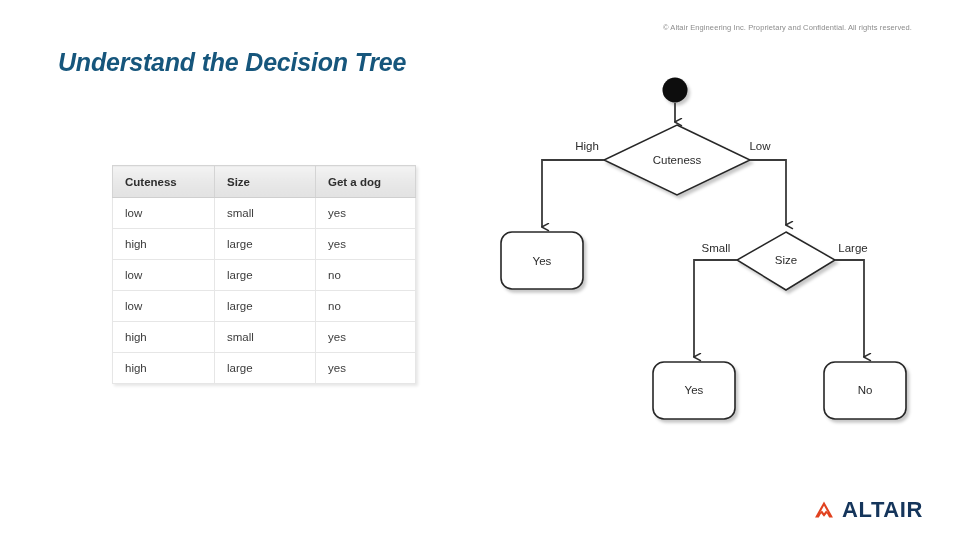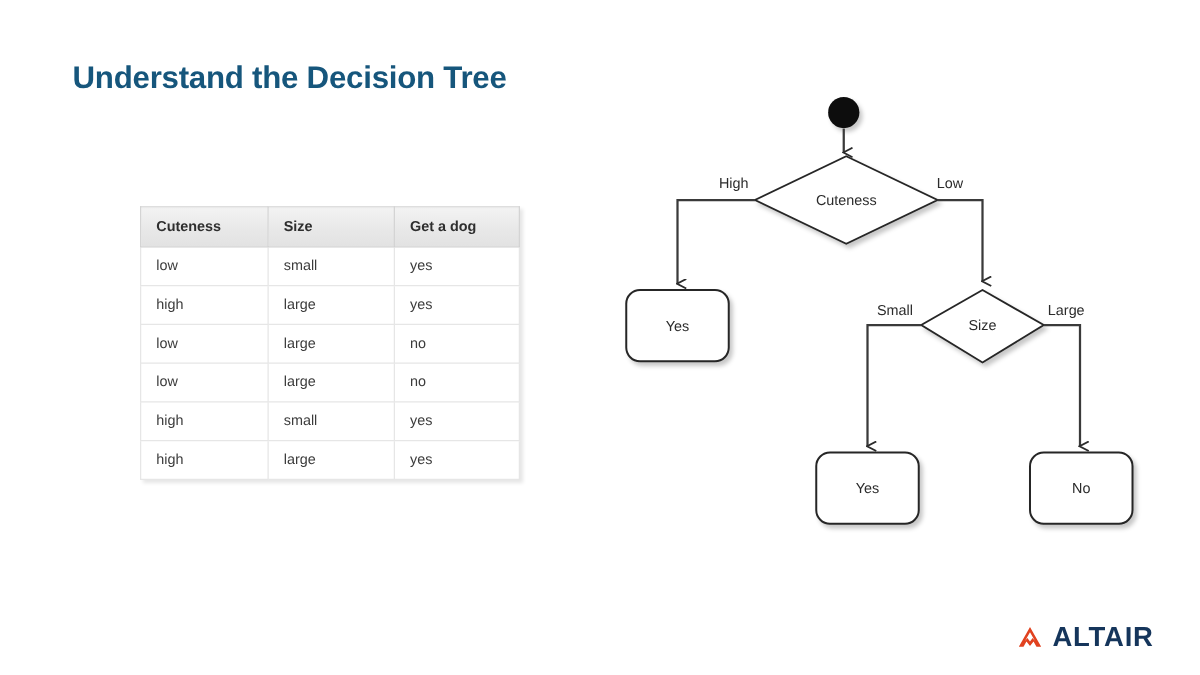--- a/index.html
+++ b/index.html
@@ -35,20 +35,21 @@
 
   
   .slide-title {
     position: absolute;
     left: 58px;
     top: 48px;
     font-size: 25px;
     font-weight: bold;
     color: #16567c;
     letter-spacing: -0.2px;
+    font-style: italic;
   }
 
   
   .data-table-wrap {
     position: absolute;
     left: 112px;
     top: 165px;
     width: 303px;
   }
   table.data-table {
@@ -125,20 +126,21 @@
     color: #15355b;
     letter-spacing: 0.6px;
     line-height: 1;
   }
 </style>
 </head>
 <body>
 
 <div class="slide">
 
+  <div class="copyright">© Altair Engineering Inc. Proprietary and Confidential. All rights reserved.</div>
 
   <div class="slide-title">Understand the Decision Tree</div>
 
   <div class="data-table-wrap">
     <table class="data-table">
       <colgroup>
         <col class="c1">
           <col class="c2">
           <col class="c3">
       </colgroup>

